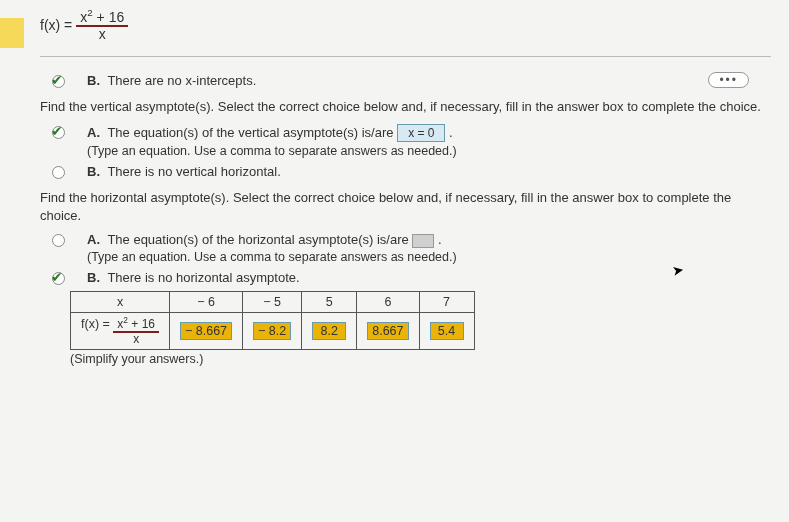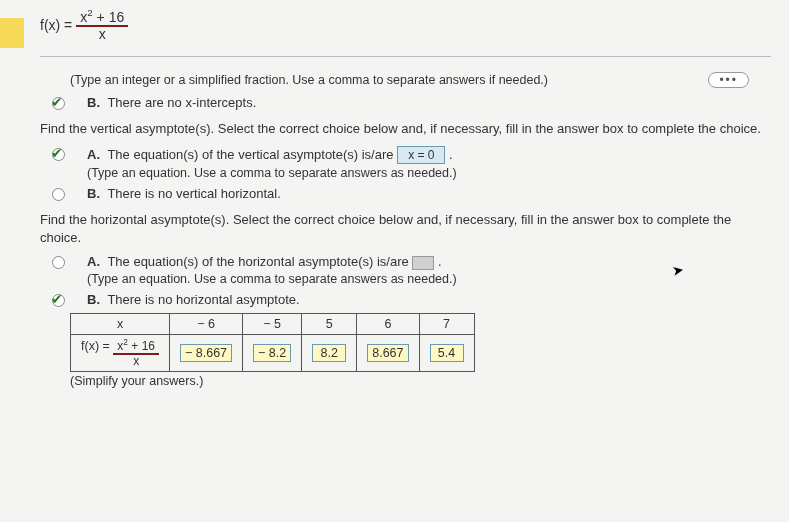--- a/index.html
+++ b/index.html
@@ -119,21 +119,21 @@
     font-size: 12.5px;
     font-weight: normal;
   }
   table.ptable th.row-head {
     text-align: center;
     min-width: 90px;
   }
   .row-head .frac { font-size: 12px; }
   .cell-box {
     border: 1px solid #6a9ab0;
-    background: #fef9c3;
+    background: #eab308;
     padding: 1px 4px;
     display: inline-block;
     min-width: 34px;
   }
   .simplify {
     margin-left: 30px;
     font-size: 12.5px;
   }
   .neg { white-space: nowrap; }
   .cursor {
@@ -158,21 +158,20 @@
       <span class="num">
         <span>x</span><sup>2</sup><span> + 16</span>
       </span>
       <span class="den">x</span>
     </span>
   </div>
 
   <hr class="divider">
   <div class="ellipsis-pill">•••</div>
 
-  <div class="hint">(Type an integer or a simplified fraction. Use a comma to separate answers if needed.)</div>
 
   <div class="option-row">
     <span class="radio checked"></span>
     <span>
       <span class="opt-letter">B.</span>
       <span>There are no x-intercepts.</span>
     </span>
   </div>
 
   <div class="prompt">Find the vertical asymptote(s). Select the correct choice below and, if necessary, fill in the answer box to complete the choice.</div>

